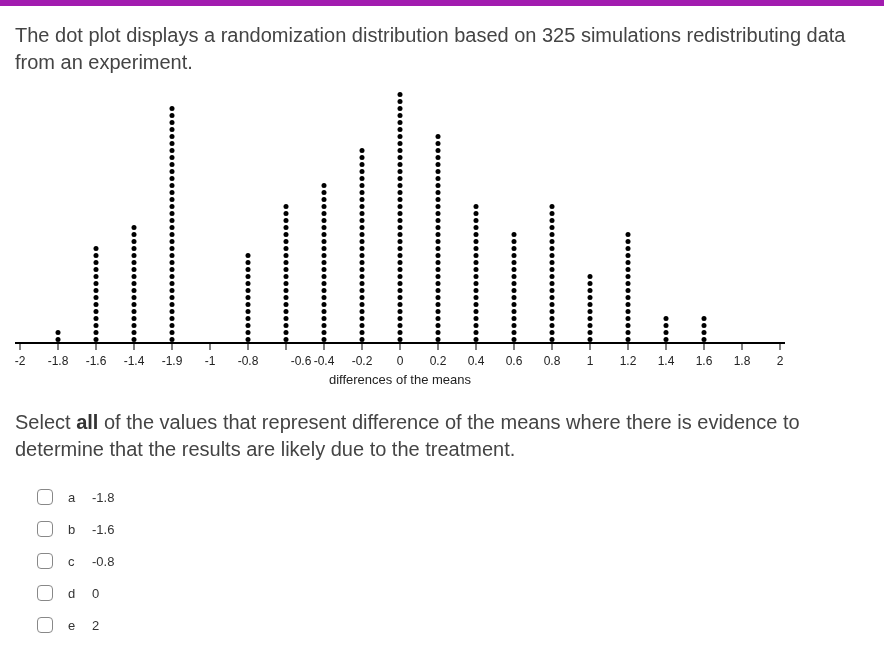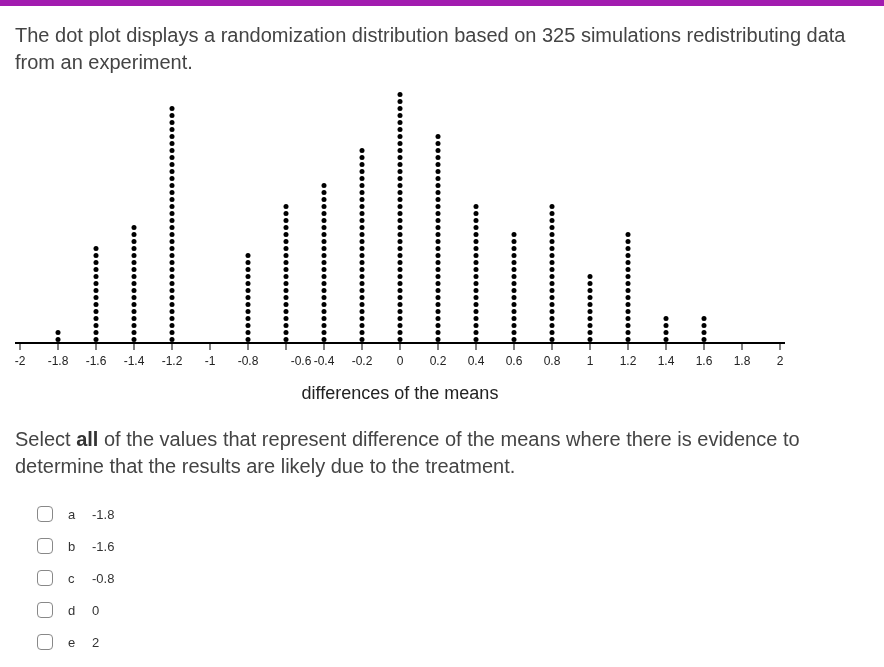--- a/index.html
+++ b/index.html
@@ -63,22 +63,22 @@
     }
     .xlabel {
       position: absolute;
       top: 0;
       transform: translateX(-50%);
       white-space: nowrap;
       color: #222;
     }
     .axis-title {
       text-align: center;
-      font-size: 18px;
-      margin-top: 11px;
+      font-size: 13px;
+      margin-top: 0;
       color: #222;
     }
     .question {
       font-size: 20px;
       line-height: 1.35;
       color: #444;
       margin: 22px 0 18px 0;
     }
     .question b { color:#333; }
     .choices {
@@ -479,21 +479,21 @@
         <div class="tick" style="left: 651px;"></div>
         <div class="tick" style="left: 689px;"></div>
         <div class="tick" style="left: 727px;"></div>
         <div class="tick" style="left: 765px;"></div>
       </div>
     <div class="label-row" id="label-row">
         <div class="xlabel" style="left: 5px;">-2</div>
         <div class="xlabel" style="left: 43px;">-1.8</div>
         <div class="xlabel" style="left: 81px;">-1.6</div>
         <div class="xlabel" style="left: 119px;">-1.4</div>
-        <div class="xlabel" style="left: 157px;">-1.2</div>
+        <div class="xlabel" style="left: 157px;">-1.9</div>
         <div class="xlabel" style="left: 195px;">-1</div>
         <div class="xlabel" style="left: 233px;">-0.8</div>
         <div class="xlabel" style="left: 286px;">-0.6</div>
         <div class="xlabel" style="left: 309px; text-align: center;">-0.4</div>
         <div class="xlabel" style="left: 347px;">-0.2</div>
         <div class="xlabel" style="left: 385px;">0</div>
         <div class="xlabel" style="left: 423px;">0.2</div>
         <div class="xlabel" style="left: 461px;">0.4</div>
         <div class="xlabel" style="left: 499px; text-align: right;">0.6</div>
         <div class="xlabel" style="left: 537px;">0.8</div>

